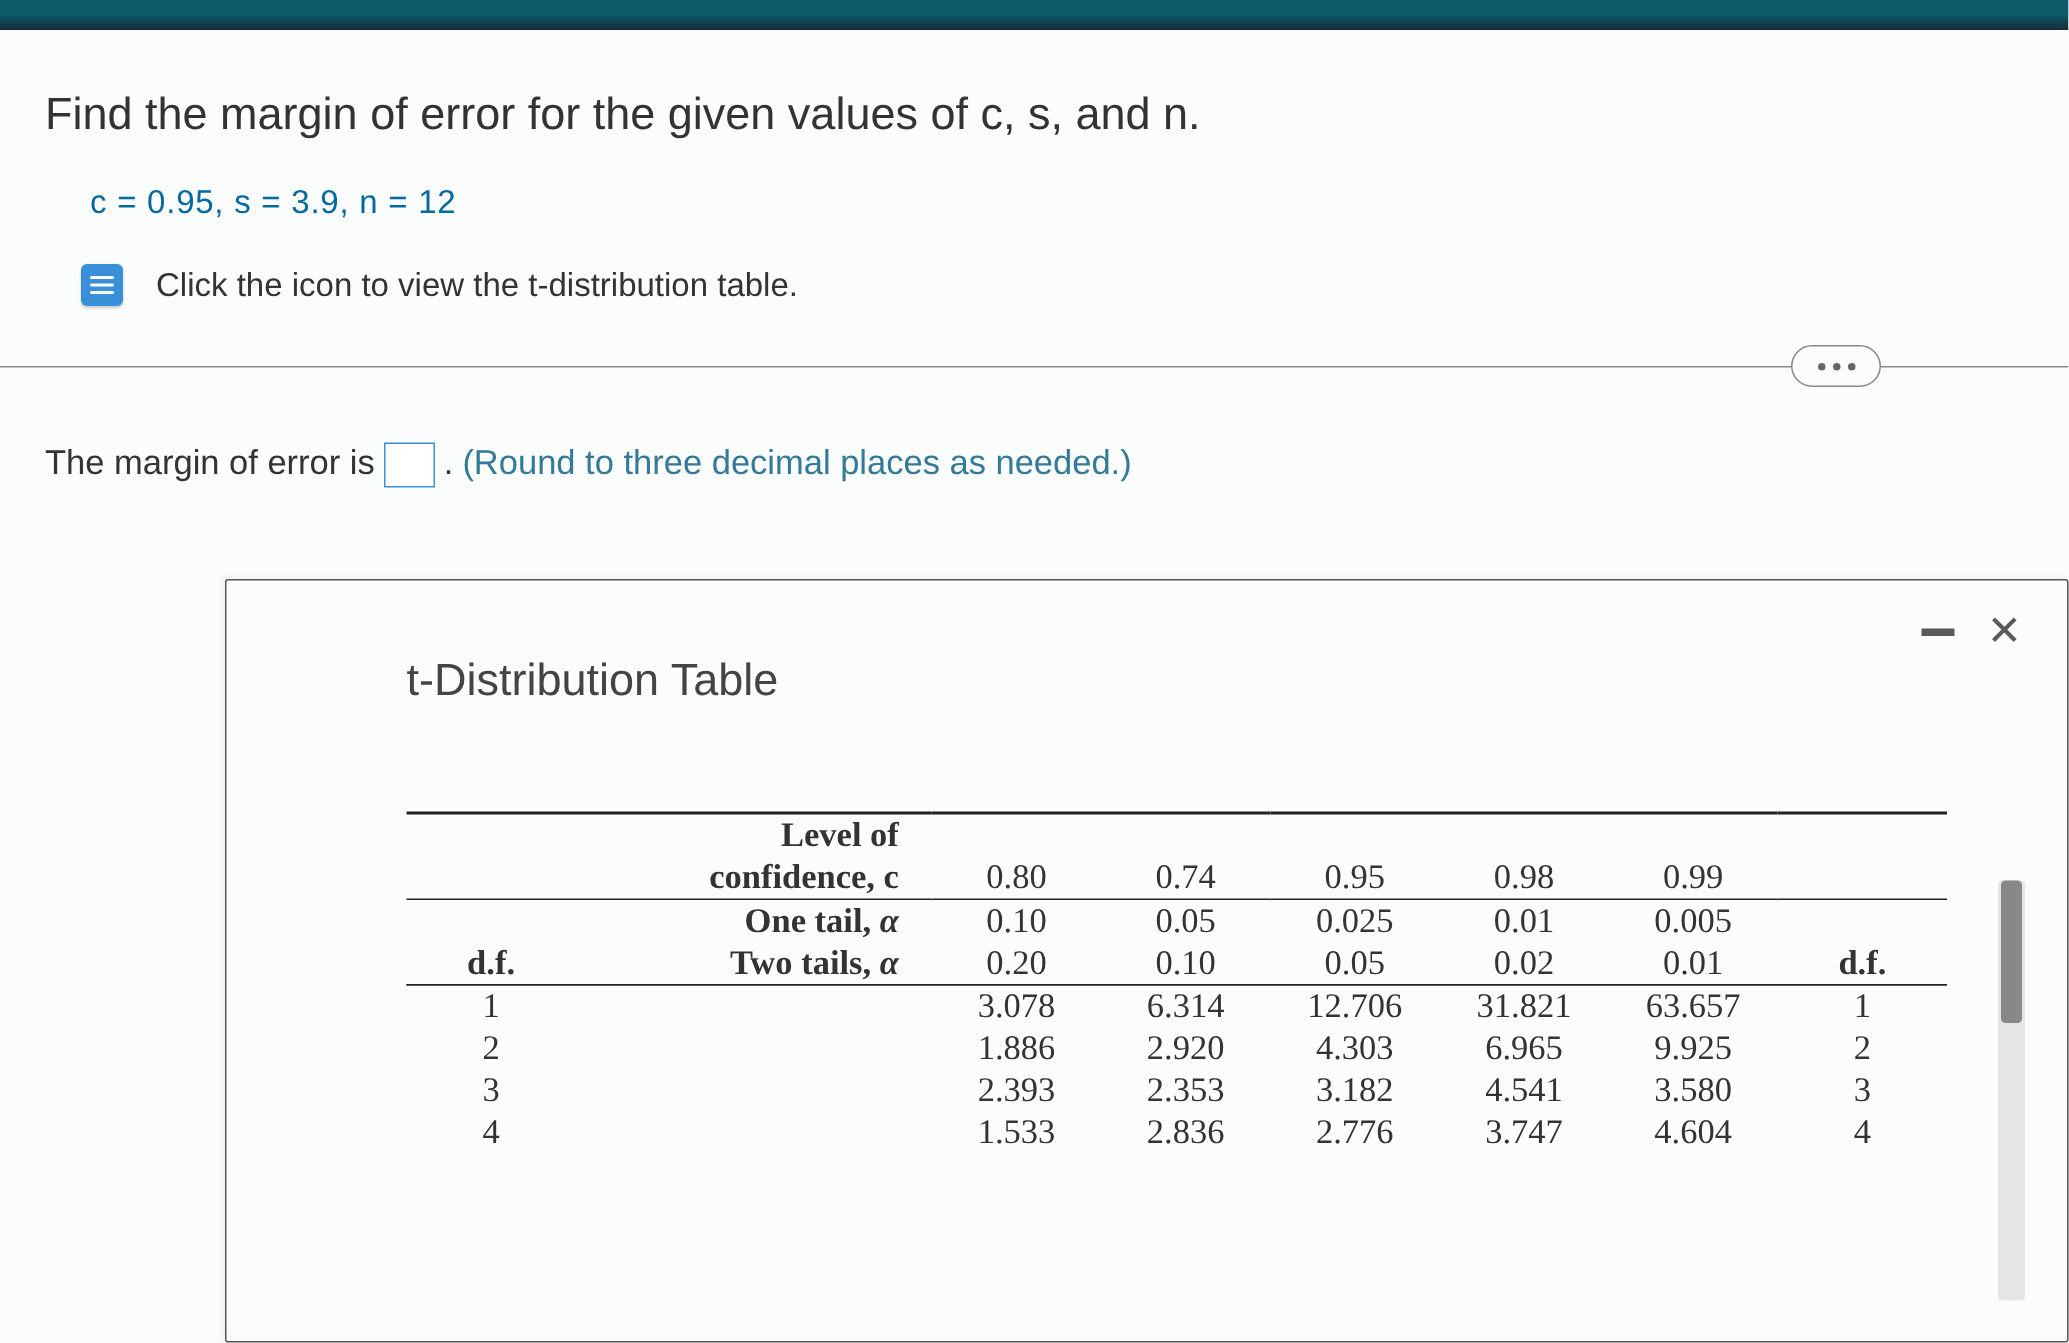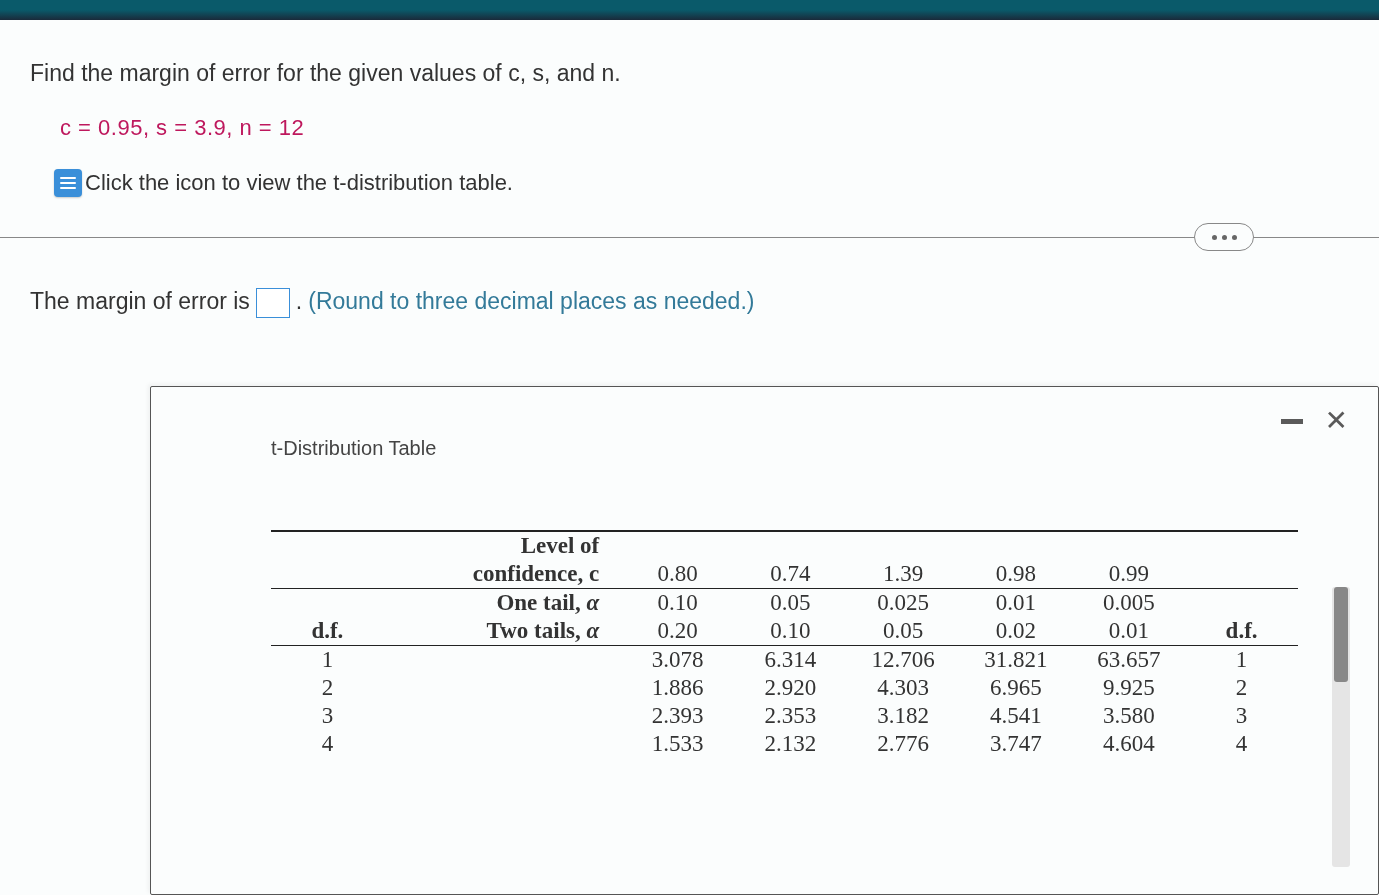--- a/index.html
+++ b/index.html
@@ -11,35 +11,35 @@
     font-size: 22px;
   }
   .top-bar {
     height: 20px;
     background: linear-gradient(to bottom, #0a5a6a 0%, #0a5a6a 50%, #1a2a3a 100%);
   }
   .content {
     padding: 40px 30px 0 30px;
   }
   .question-line {
-    font-size: 23px;
+    font-size: 30px;
     color: #333;
     margin-bottom: 28px;
   }
   .params {
     font-size: 22px;
-    color: #be185d;
+    color: #0369a1;
     margin-left: 30px;
     margin-bottom: 28px;
     letter-spacing: 0.5px;
   }
   .icon-row {
     display: flex;
     align-items: center;
-    gap: 3px;
+    gap: 22px;
     margin-left: 24px;
     margin-bottom: 40px;
   }
   .doc-icon {
     width: 28px;
     height: 28px;
     background: #3a8fd9;
     border-radius: 4px;
     display: flex;
     flex-direction: column;
@@ -116,21 +116,21 @@
     box-shadow: -2px -2px 4px rgba(0,0,0,0.05);
     overflow: hidden;
   }
   .popup-header {
     display: flex;
     justify-content: space-between;
     align-items: flex-start;
     padding: 50px 30px 30px 120px;
   }
   .popup-title {
-    font-size: 20px;
+    font-size: 30px;
     color: #444;
   }
   .popup-controls {
     display: flex;
     gap: 22px;
     align-items: center;
     margin-top: -30px;
   }
   .min-btn {
     width: 22px;
@@ -256,21 +256,21 @@
             <td></td>
             <td></td>
             <td></td>
             <td></td>
       </tr>
       <tr>
         <td></td>
         <td class="lbl">confidence, c</td>
         <td>0.80</td>
         <td>0.74</td>
-        <td>1.39</td>
+        <td>0.95</td>
         <td>0.98</td>
         <td>0.99</td>
         <td></td>
       </tr>
       <tr class="border-top-thin">
         <td></td>
         <td class="lbl"><span>One tail, </span><span class="italic-alpha"></span></td>
         <td>0.10</td>
         <td>0.05</td>
         <td>0.025</td>
@@ -317,21 +317,21 @@
             <td>2.353</td>
             <td>3.182</td>
             <td>4.541</td>
             <td>3.580</td>
             <td class="dfval">3</td>
           </tr>
           <tr>
             <td class="dfval">4</td>
             <td class="lbl"></td>
             <td>1.533</td>
-            <td>2.132</td>
+            <td>2.836</td>
             <td>2.776</td>
             <td>3.747</td>
             <td>4.604</td>
             <td class="dfval">4</td>
           </tr>
         </tbody>
     </table>
   </div>
 
   <div class="scrollbar">

